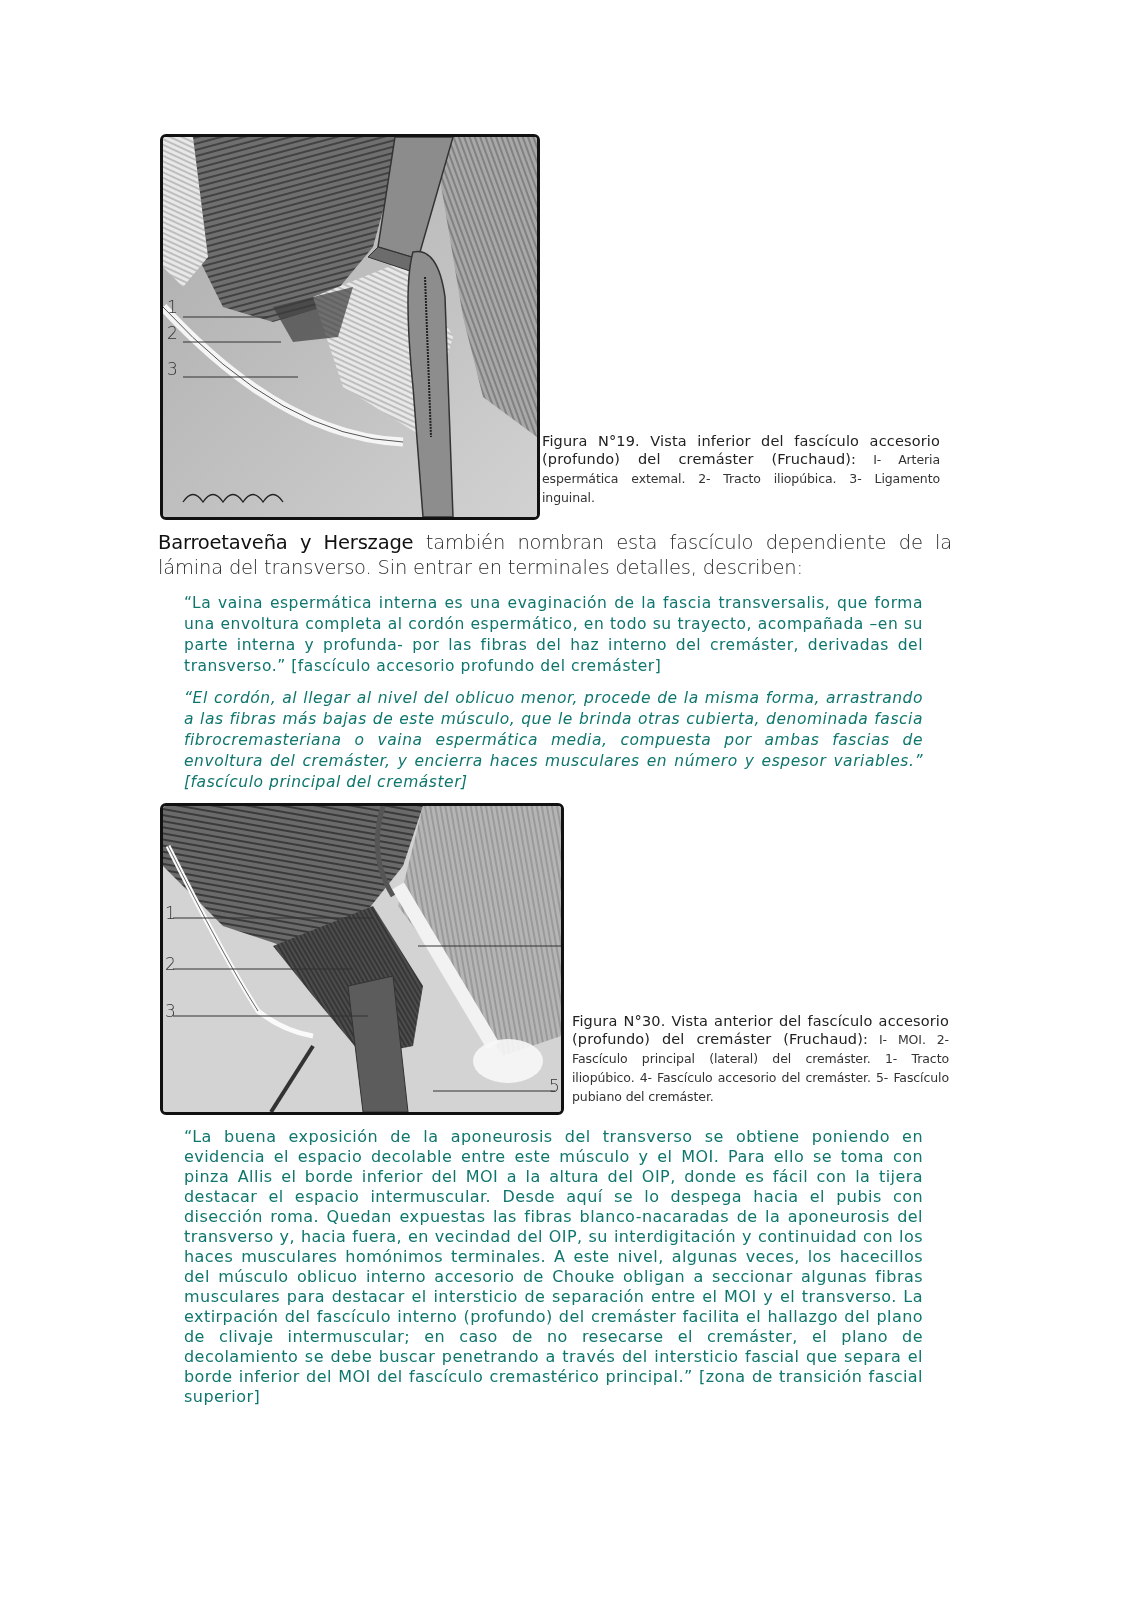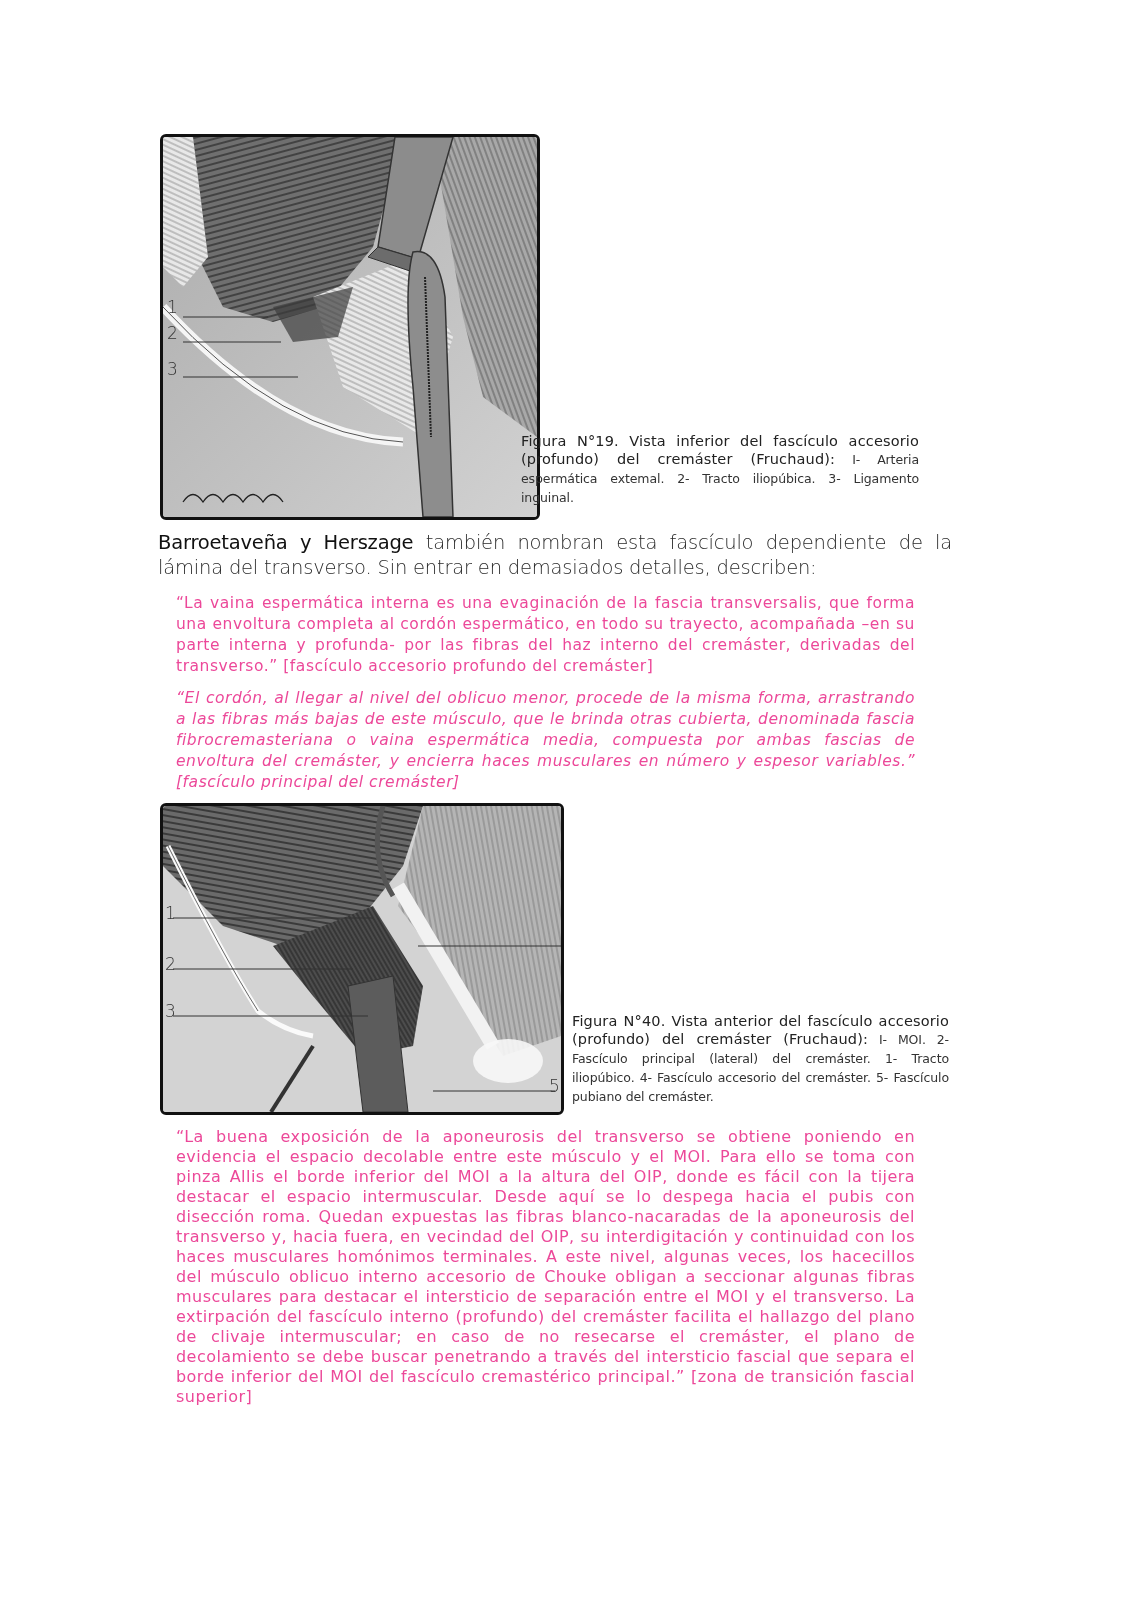--- a/index.html
+++ b/index.html
@@ -14,32 +14,32 @@
   .fig2 { left: 160px; top: 803px; width: 398px; height: 306px; }
   .figure svg { position: absolute; left: 0; top: 0; width: 100%; height: 100%; }
   .fig-label { position: absolute; font-family: "DejaVu Sans", sans-serif; font-size: 17px;
                color: #333; font-weight: 300; }
 
   
   .caption { position: absolute; font-size: 14px; line-height: 18px; color: #222;
              text-align: justify; letter-spacing: 0.15px; }
   .caption .lead { font-size: 14.5px; }
   .caption .detail { font-size: 12.5px; color: #333; letter-spacing: -0.1px; }
-  .cap1 { left: 521px; top: 432px; width: 398px; }
+  .cap1 { left: 542px; top: 432px; width: 398px; }
   .cap2 { left: 572px; top: 1012px; width: 377px; }
 
   
   .intro { position: absolute; left: 158px; top: 530px; width: 794px;
            font-size: 19.5px; line-height: 25px; color: #2a2a2a; text-align: justify;
            font-weight: 300; letter-spacing: -0.2px; }
   .intro .names { color: #111; font-weight: 400; margin-top: 38px; }
 
   
-  .quote { position: absolute; left: 176px; width: 739px; font-size: 15.5px;
-           line-height: 21px; color: #ec4899; text-align: justify; letter-spacing: 0.55px; }
+  .quote { position: absolute; left: 184px; width: 739px; font-size: 15.5px;
+           line-height: 21px; color: #0f766e; text-align: justify; letter-spacing: 0.55px; }
   .q1 { top: 593px; }
   .q2 { top: 688px; font-style: italic; }
   .q3 { top: 1127px; font-size: 16px; line-height: 20px; letter-spacing: 0.45px; }
 </style>
 </head>
 <body>
 
 <div class="page">
 
   <div class="figure fig1">
@@ -93,21 +93,21 @@
     <span class="fig-label" style="left:4px;top:160px;">1</span>
     <span class="fig-label" style="left:4px;top:186px;">2</span>
     <span class="fig-label" style="left:4px;top:222px;">3</span>
   </div>
 
   <div class="caption cap1">
     <span class="lead">Figura N°19. Vista inferior del fascículo accesorio (profundo) del cremáster  (Fruchaud):</span><span class="detail"> I- Arteria espermática extemal. 2- Tracto iliopúbica. 3- Ligamento inguinal.</span>
   </div>
 
   <div class="intro">
-    <span class="names">Barroetaveña y Herszage</span><span> también nombran esta fascículo dependiente de la lámina del transverso. Sin entrar en demasiados detalles, describen:</span>
+    <span class="names">Barroetaveña y Herszage</span><span> también nombran esta fascículo dependiente de la lámina del transverso. Sin entrar en terminales detalles, describen:</span>
   </div>
 
   <div class="quote q1">“La vaina espermática interna es una evaginación de la fascia transversalis, que forma una envoltura completa al cordón espermático, en todo su trayecto, acompañada –en su parte interna y profunda- por las fibras del haz interno del cremáster, derivadas del transverso.” [fascículo accesorio profundo del cremáster]</div>
   <div class="quote q2">“El cordón, al llegar al nivel del oblicuo menor, procede de la misma forma, arrastrando a las fibras más bajas de este músculo, que le brinda otras cubierta, denominada fascia fibrocremasteriana o vaina espermática media, compuesta por ambas fascias de envoltura del cremáster, y encierra haces musculares en número y espesor variables.” [fascículo principal del cremáster]</div>
 
   <div class="figure fig2">
     <svg viewBox="0 0 398 306" preserveAspectRatio="none">
       <defs>
         <pattern id="f2a" width="6" height="6" patternUnits="userSpaceOnUse" patternTransform="rotate(10)">
           <rect width="6" height="6" fill="#6a6a6a"></rect>
@@ -148,18 +148,18 @@
       <line x1="255" y1="140" x2="398" y2="140" stroke="#333" stroke-width="1"></line>
       <line x1="270" y1="285" x2="392" y2="285" stroke="#333" stroke-width="1"></line>
     </svg>
     <span class="fig-label" style="left:2px;top:97px;">1</span>
     <span class="fig-label" style="left:2px;top:148px;">2</span>
     <span class="fig-label" style="left:2px;top:195px;">3</span>
     <span class="fig-label" style="left:386px;top:270px;">5</span>
   </div>
 
   <div class="caption cap2">
-    <span class="lead">Figura N°40. Vista anterior del fascículo accesorio (profundo) del cremáster (Fruchaud):</span><span class="detail">  I- MOI. 2- Fascículo principal (lateral) del cremáster. 1- Tracto iliopúbico. 4- Fascículo accesorio del cremáster. 5- Fascículo pubiano del cremáster.</span>
+    <span class="lead">Figura N°30. Vista anterior del fascículo accesorio (profundo) del cremáster (Fruchaud):</span><span class="detail">  I- MOI. 2- Fascículo principal (lateral) del cremáster. 1- Tracto iliopúbico. 4- Fascículo accesorio del cremáster. 5- Fascículo pubiano del cremáster.</span>
   </div>
 
   <div class="quote q3">“La buena exposición de la aponeurosis del transverso se obtiene poniendo en evidencia el espacio decolable entre este músculo y el MOI. Para ello se toma con pinza Allis el borde inferior del MOI a la altura del OIP, donde es fácil con la tijera destacar el espacio intermuscular. Desde aquí se lo despega hacia el pubis con disección roma. Quedan expuestas las fibras blanco-nacaradas de la aponeurosis del transverso y, hacia fuera, en vecindad del OIP, su interdigitación y continuidad con los haces musculares homónimos terminales. A este  nivel, algunas veces, los hacecillos del músculo oblicuo interno accesorio de Chouke obligan a seccionar algunas fibras musculares para destacar el intersticio de separación entre el MOI y el transverso. La extirpación del fascículo interno (profundo) del cremáster facilita el hallazgo del plano de clivaje intermuscular; en caso de no resecarse el cremáster, el plano de decolamiento se debe buscar penetrando a través del intersticio fascial que separa el borde inferior del MOI del fascículo cremastérico principal.” [zona de transición fascial superior]</div>
 
 </div>
 
 </body></html>

